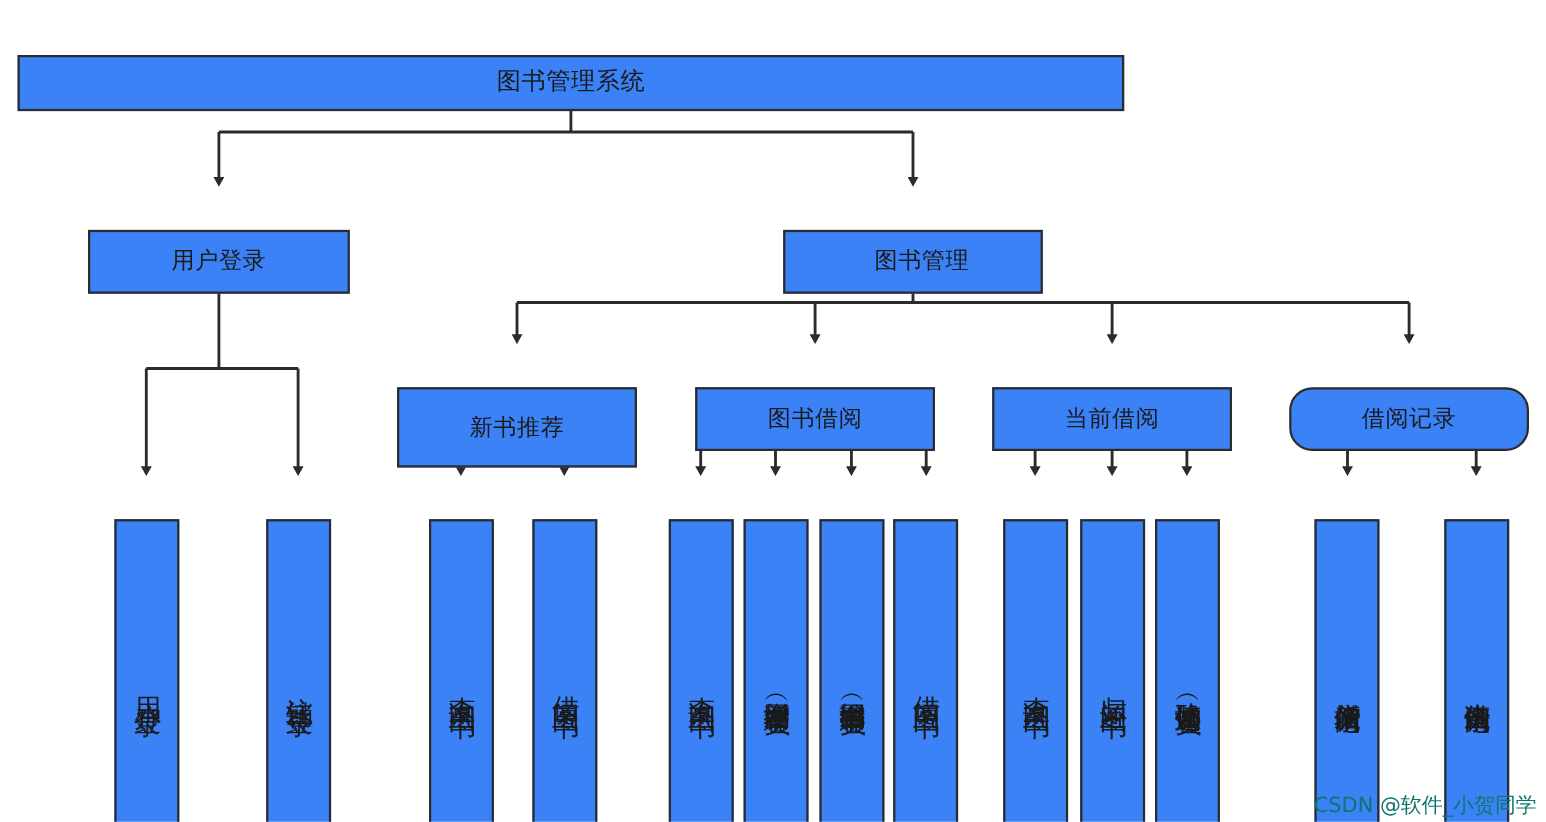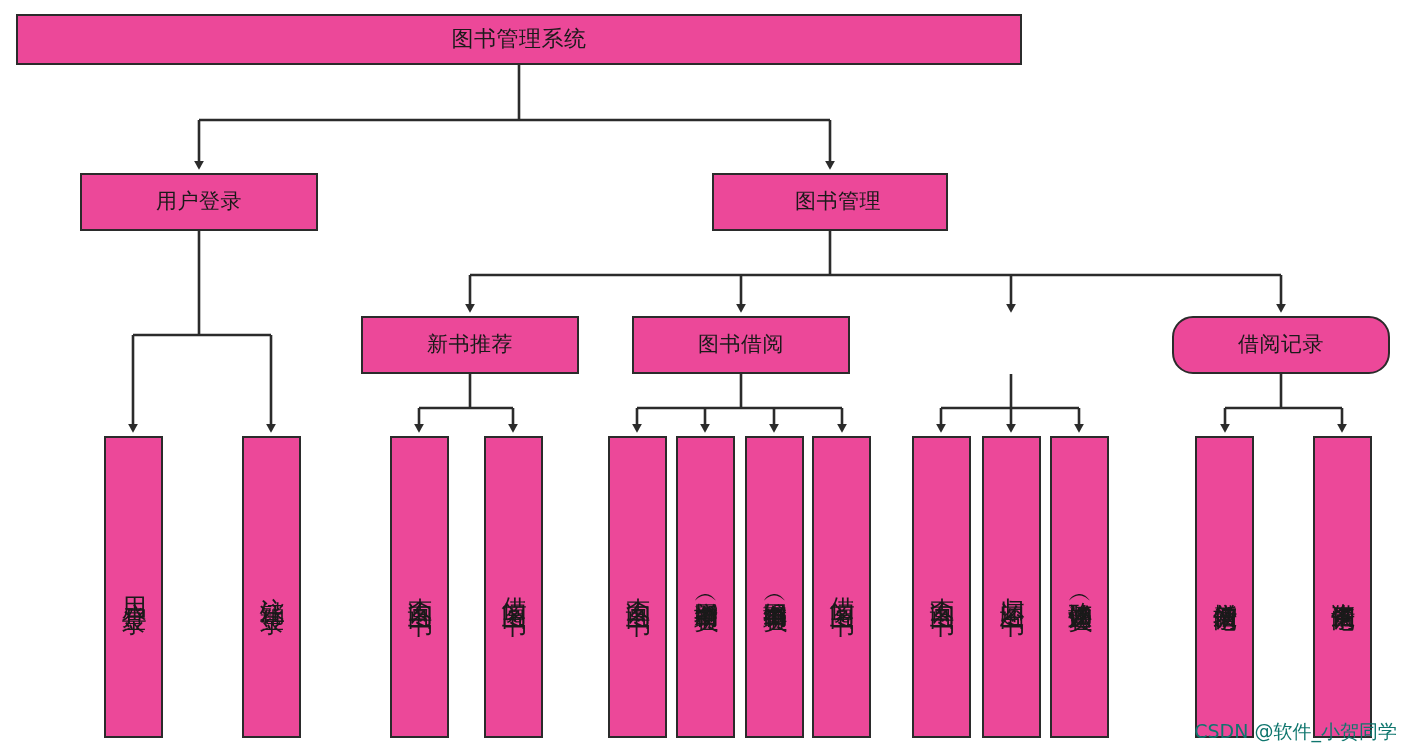--- a/index.html
+++ b/index.html
@@ -9,26 +9,27 @@
     background:#ffffff;
     font-family:"DejaVu Sans","Liberation Sans",sans-serif;
     overflow:hidden;
   }
   #diagram-root{position:relative;width:1405px;height:747px;}
   svg#wires{position:absolute;left:0;top:0;width:1405px;height:747px;}
 
   .node{
     position:absolute;
     box-sizing:border-box;
-    background:#ec4899;
+    background:#3b82f6;
     border:2px solid #2b2b2b;
     display:flex;
     align-items:center;
     justify-content:center;
     color:#1a1a1a;
+    margin-top:36px;
   }
   .node .label{
     display:block;
     text-align:center;
     line-height:1.12;
     letter-spacing:0.5px;
   }
   .node.horiz .label{font-size:21px;}
   .node.root .label{font-size:22px;}
 
@@ -121,25 +122,28 @@
     <span class="label">图书管理系统</span>
   </div>
 
   <div class="node horiz" style="left:80px;top:173px;width:238px;height:58px;">
     <span class="label">用户登录</span>
   </div>
   <div class="node horiz" style="left:712px;top:173px;width:236px;height:58px;padding-left:16px;">
     <span class="label">图书管理</span>
   </div>
 
-  <div class="node horiz" style="left:361px;top:316px;width:218px;height:58px;">
+  <div class="node horiz" style="left:361px;top:316px;width:218px;height:73px;">
     <span class="label">新书推荐</span>
   </div>
   <div class="node horiz" style="left:632px;top:316px;width:218px;height:58px;">
     <span class="label">图书借阅</span>
+  </div>
+  <div class="node horiz" style="left:902px;top:316px;width:218px;height:58px;">
+    <span class="label">当前借阅</span>
   </div>
   <div class="node horiz" style="left:1172px;top:316px;width:218px;height:58px;border-radius:21px;">
     <span class="label">借阅记录</span>
   </div>
 
   <div class="node vert" style="left:104px;top:436px;width:59px;height:302px;">
     <span class="label">用户登录</span>
   </div>
   <div class="node vert" style="left:242px;top:436px;width:59px;height:302px;">
     <span class="label">注销登录</span>

